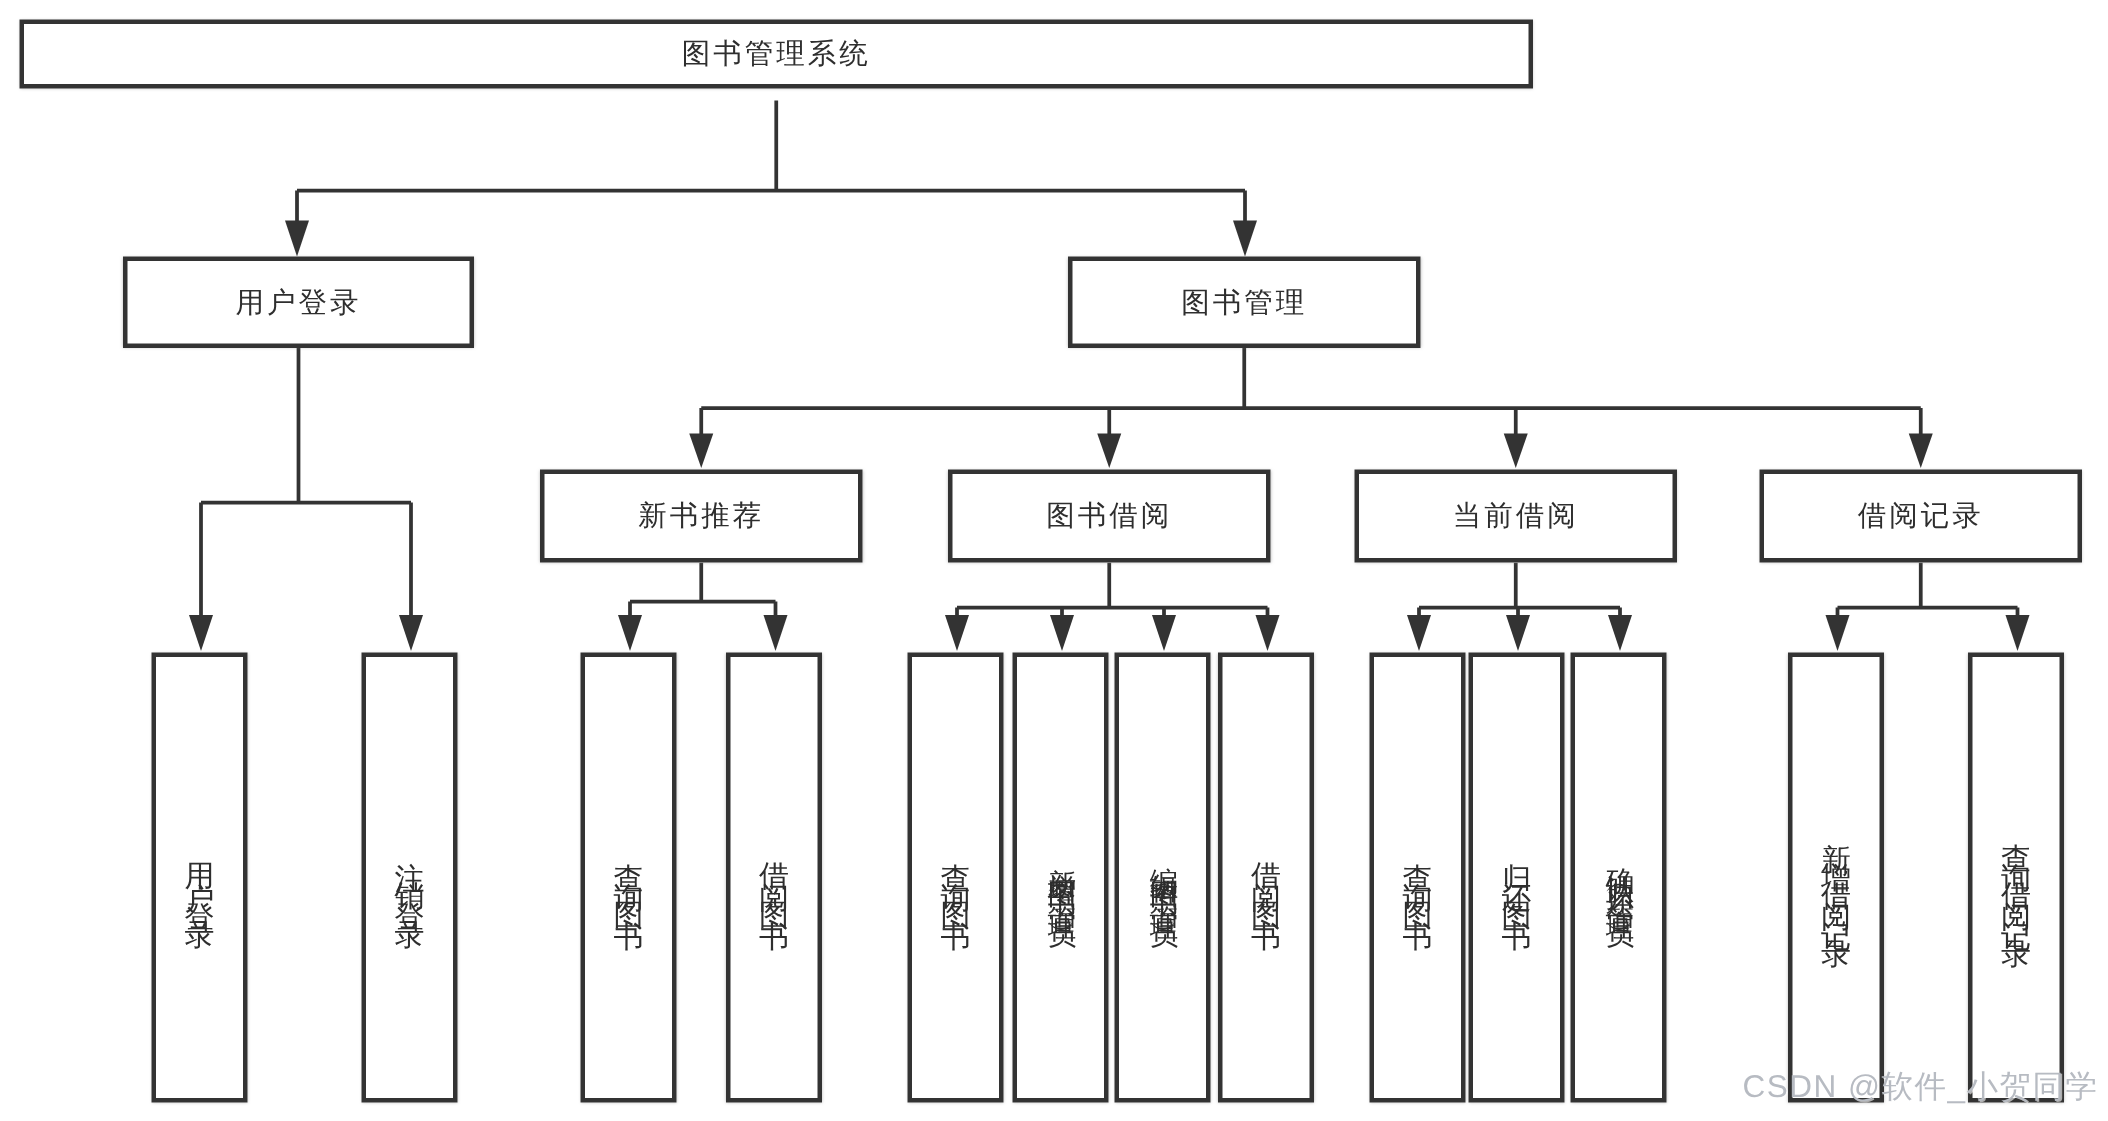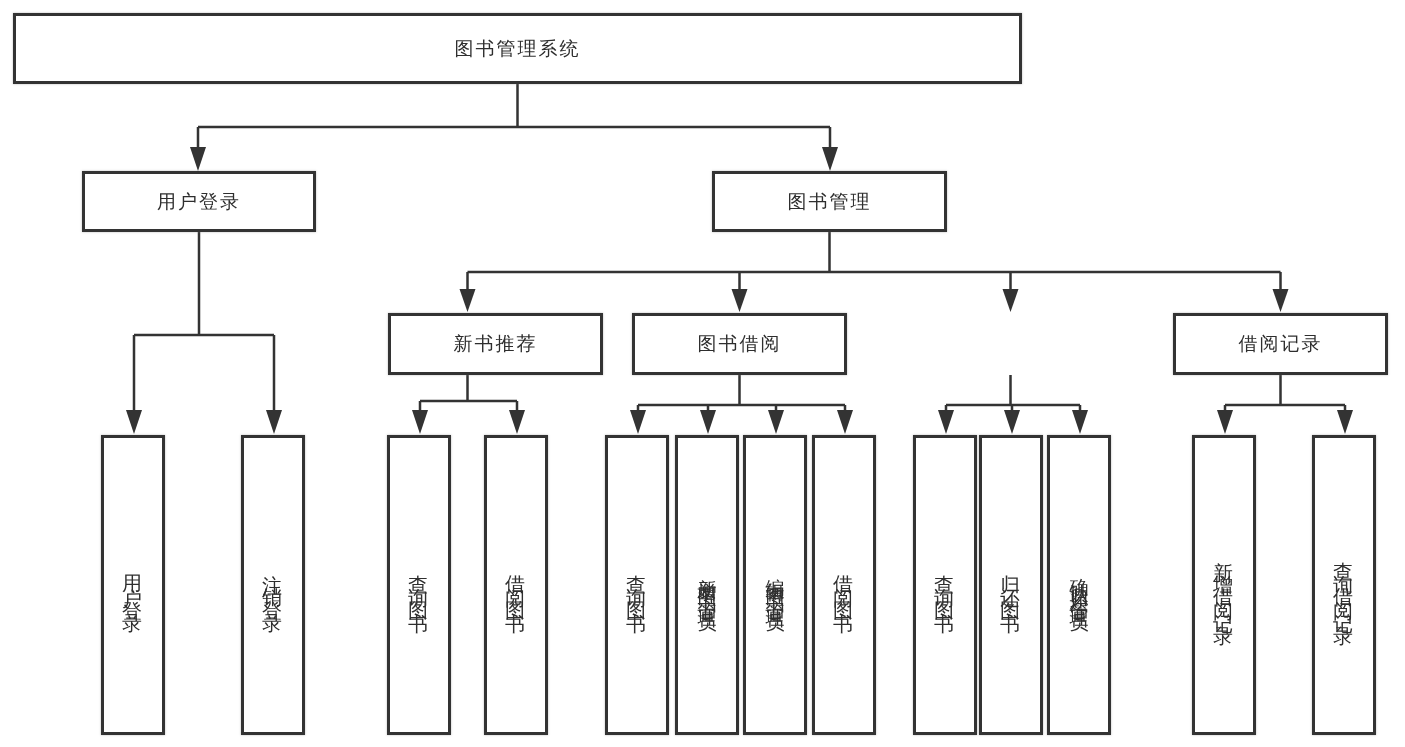--- a/index.html
+++ b/index.html
@@ -24,25 +24,25 @@
     border: 3px solid #333333;
     background: #ffffff;
     display: flex;
     align-items: center;
     justify-content: center;
     font-size: 19px;
     letter-spacing: 2px;
     z-index: 1;
     box-shadow: 0 0 2px rgba(130,130,130,0.55);
   }
-  .node-root   { left: 13px;  top: 13px;  width: 1009px; height: 71px; }
+  .node-root   { left: 13px;  top: 13px;  width: 1009px; height: 46px; }
   .node-l2-a   { left: 82px;  top: 171px; width: 234px;  height: 61px; }
   .node-l2-b   { left: 712px; top: 171px; width: 235px;  height: 61px; align-items: center; }
   .node-l3     { top: 313px;  width: 215px; height: 62px; }
-  .node-l3-a   { left: 360px; margin-left: 28px; }
+  .node-l3-a   { left: 360px; }
   .node-l3-b   { left: 632px; align-items: center; }
   .node-l3-c   { left: 903px; }
   .node-l3-d   { left: 1173px; text-align: center; }
   .leaf {
     position: absolute;
     top: 435px;
     width: 64px;
     height: 300px;
     border: 3px solid #333333;
     background: #ffffff;
@@ -132,32 +132,36 @@
   <div class="node node-l2-b">
     <span>图书管理</span>
   </div>
 
   <div class="node node-l3 node-l3-a">
     <span>新书推荐</span>
   </div>
   <div class="node node-l3 node-l3-b">
     <span>图书借阅</span>
   </div>
+  <div class="node node-l3 node-l3-c">
+    <span>当前借阅</span>
+  </div>
   <div class="node node-l3 node-l3-d">
     <span>借阅记录</span>
   </div>
 
   <div class="leaf" style="left:101px">用户登录</div>
   <div class="leaf" style="left:241px">注销登录</div>
   <div class="leaf" style="left:387px">查询图书</div>
   <div class="leaf" style="left:484px">借阅图书</div>
   <div class="leaf" style="left:605px">查询图书</div>
   <div class="leaf leaf-long" style="left:675px">新增图书（管理员）</div>
   <div class="leaf leaf-long" style="left:743px">编辑图书（管理员）</div>
   <div class="leaf" style="left:812px">借阅图书</div>
   <div class="leaf" style="left:913px">查询图书</div>
   <div class="leaf" style="left:979px">归还图书</div>
   <div class="leaf leaf-long" style="left:1047px">确认归还（管理员）</div>
   <div class="leaf" style="left:1192px">新增借阅记录</div>
   <div class="leaf" style="left:1312px">查询借阅记录</div>
 
+  <div class="watermark">CSDN @软件_小贺同学</div>
 
 </div>
 
 </body></html>

